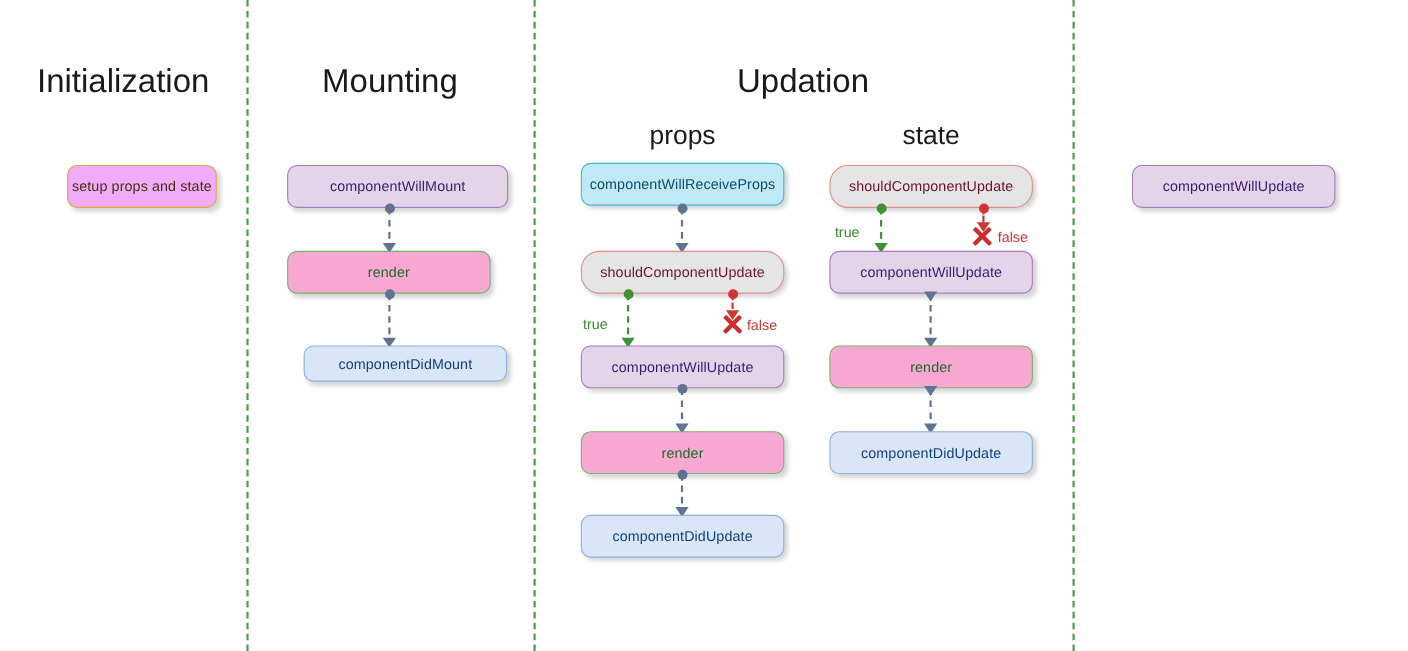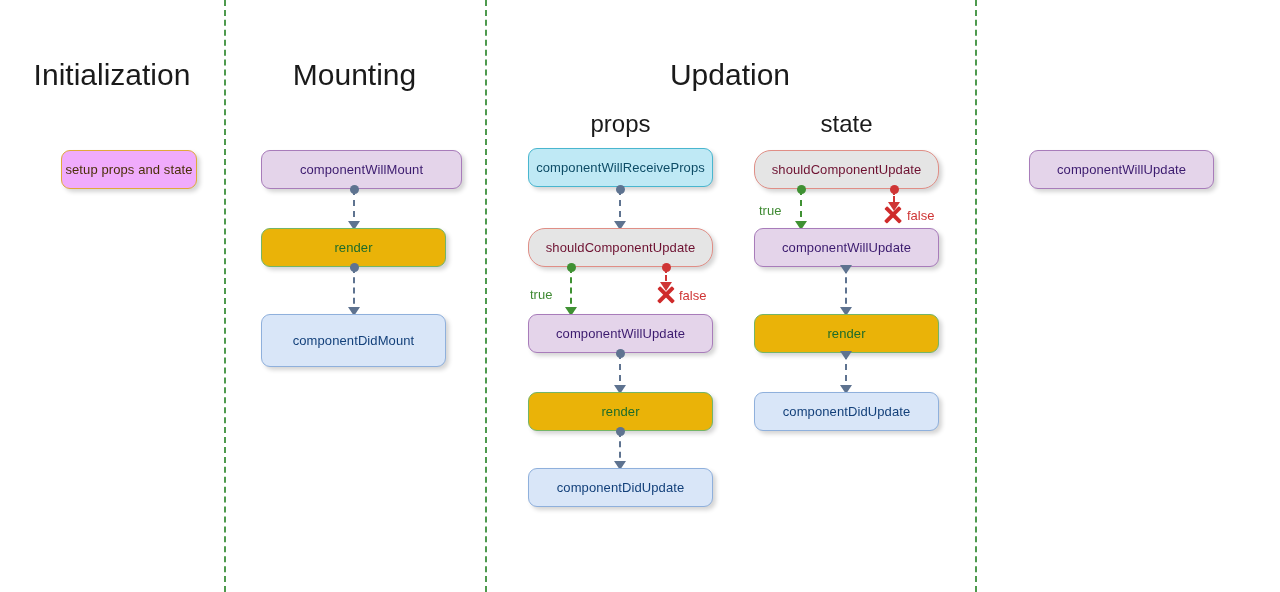--- a/index.html
+++ b/index.html
@@ -29,21 +29,21 @@
   .node{
     position:absolute;box-sizing:border-box;
     border-radius:9px;border:1.6px solid;
     display:flex;align-items:center;justify-content:center;
     font-size:13px;letter-spacing:.1px;
     box-shadow:3px 3px 4px rgba(0,0,0,.17);
     text-align:center;
   }
   .n-orange{background:#f0abfc;border-color:#e0a93b;color:#4a2f08;}
   .n-purple{background:#e4d4ea;border-color:#a87cba;color:#3b1a6e;}
-  .n-green {background:#eab308;border-color:#74b567;color:#1d6b2a;}
+  .n-green {background:#f9a8d4;border-color:#74b567;color:#1d6b2a;}
   .n-blue  {background:#d9e6f8;border-color:#8fb0dc;color:#13407a;}
   .n-red   {background:#e5e5e5;border-color:#e08e86;color:#6d1030;border-radius:17px;}
   .n-cyan  {background:#bfe9f5;border-color:#49b6cf;color:#0d4c66;}
 
   
   .conn{position:absolute;width:0;}
   .conn .line{
     position:absolute;left:-1px;top:0;bottom:0;width:0;
     border-left:2px dashed #5e7390;
   }
@@ -102,21 +102,21 @@
     <div class="line"></div>
     <div class="dot"></div>
     <div class="arrow" style="bottom:-2px;"></div>
   </div>
   <div class="node n-green" style="left:261px;top:228px;width:185px;height:39px;">render</div>
   <div class="conn" style="left:354px;top:267px;height:47px;">
     <div class="line"></div>
     <div class="dot"></div>
     <div class="arrow" style="bottom:-2px;"></div>
   </div>
-  <div class="node n-blue" style="left:261px;top:314px;width:185px;height:53px;">componentDidMount</div>
+  <div class="node n-blue" style="left:276px;top:314px;width:185px;height:33px;">componentDidMount</div>
 
   <div class="node n-cyan" style="left:528px;top:148px;width:185px;height:39px;">componentWillReceiveProps</div>
   <div class="conn" style="left:620px;top:189px;height:39px;">
     <div class="line"></div>
     <div class="dot"></div>
     <div class="arrow" style="bottom:-2px;"></div>
   </div>
 
   <div class="node n-red" style="left:528px;top:228px;width:185px;height:39px;">shouldComponentUpdate</div>
 

